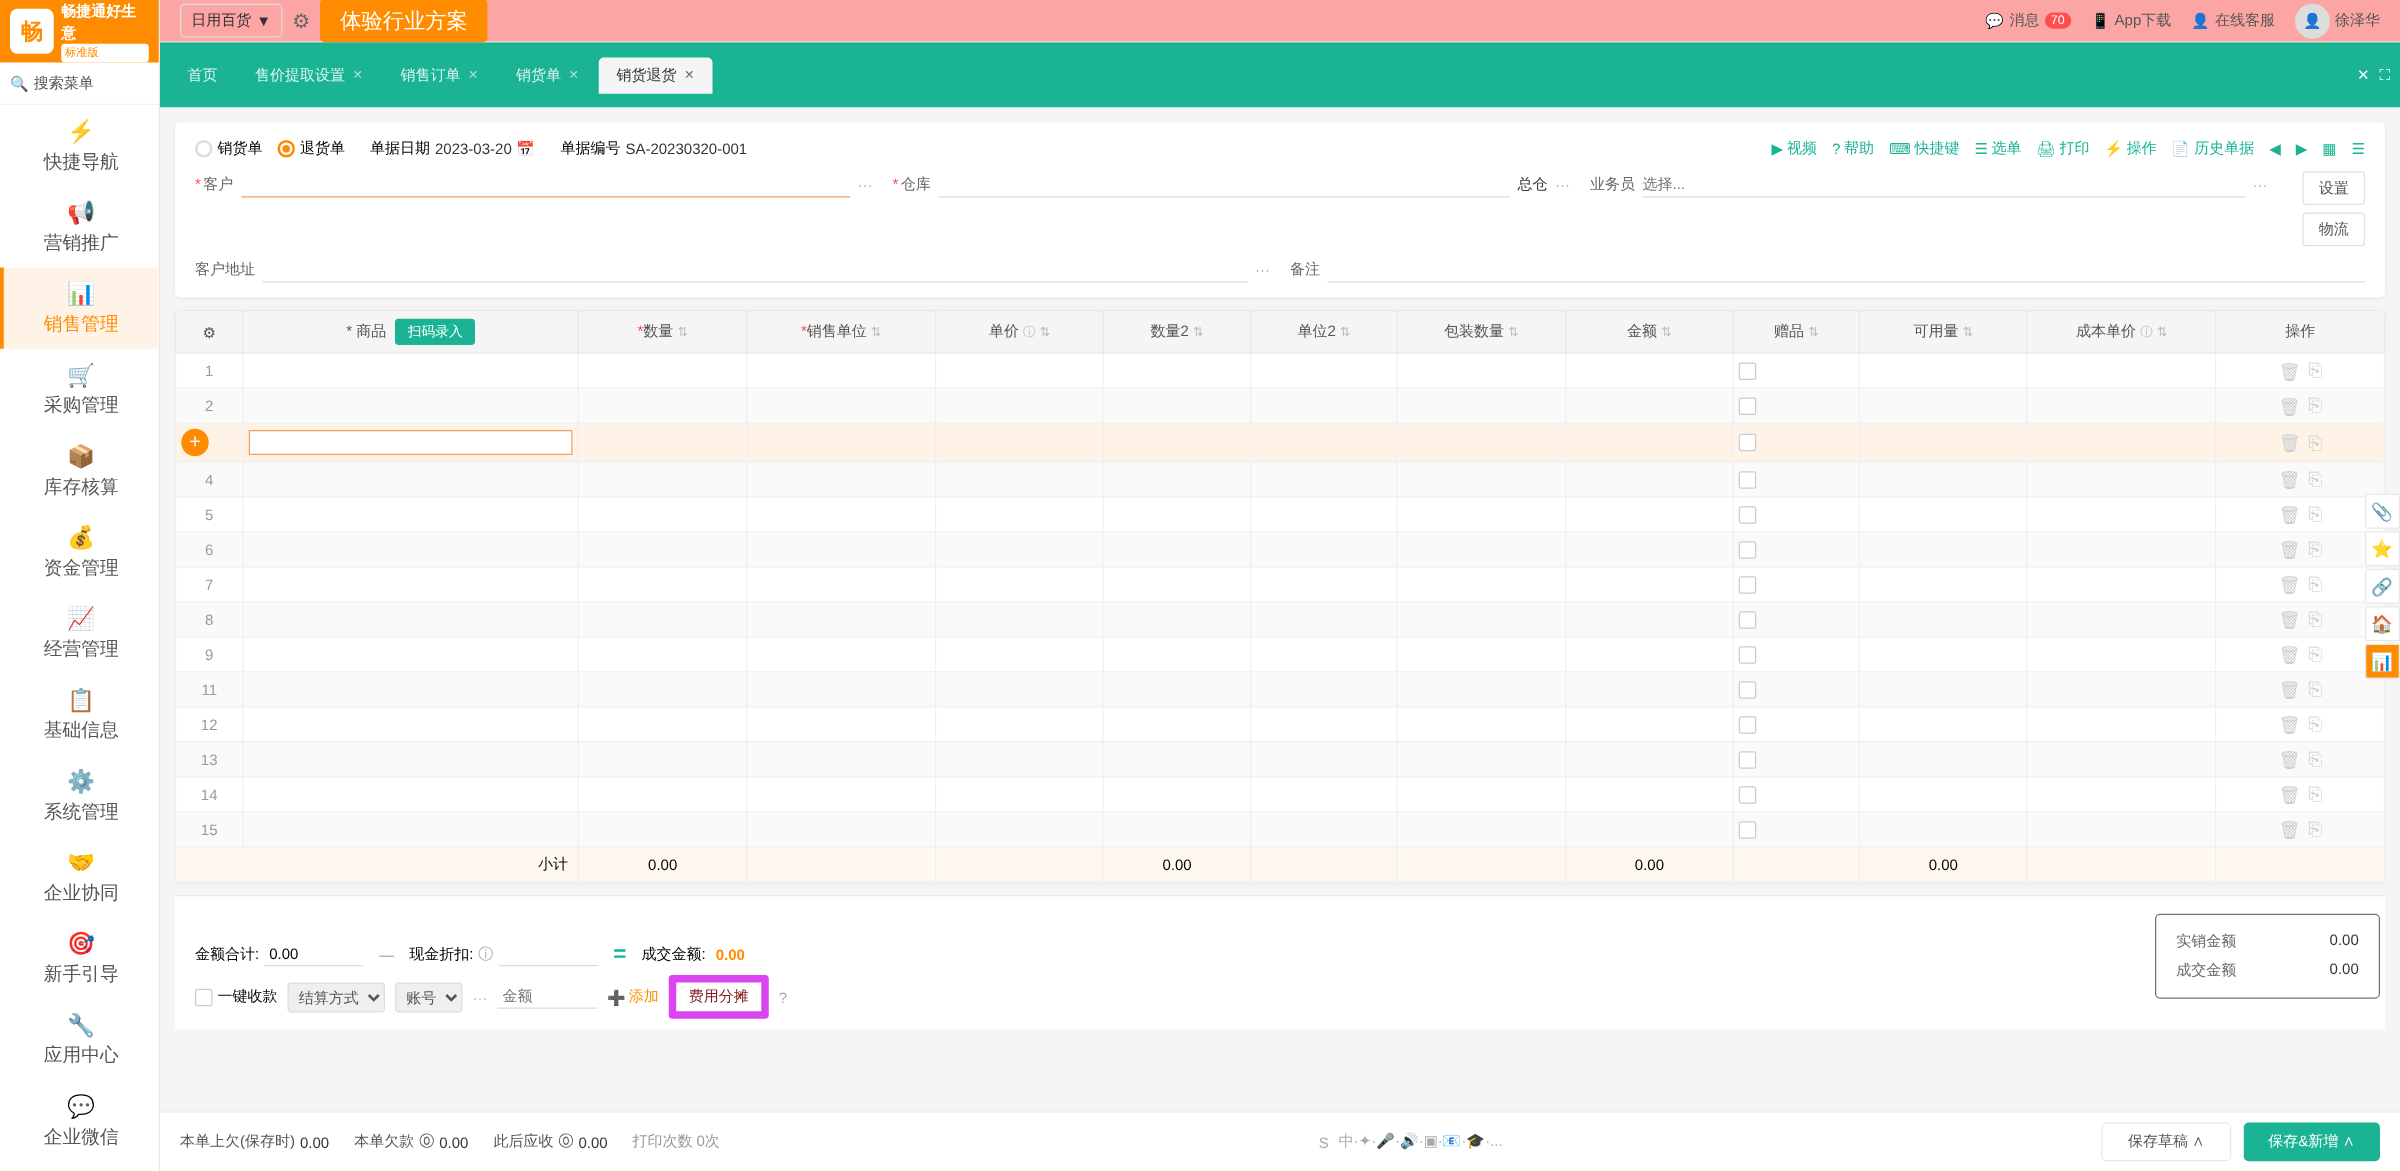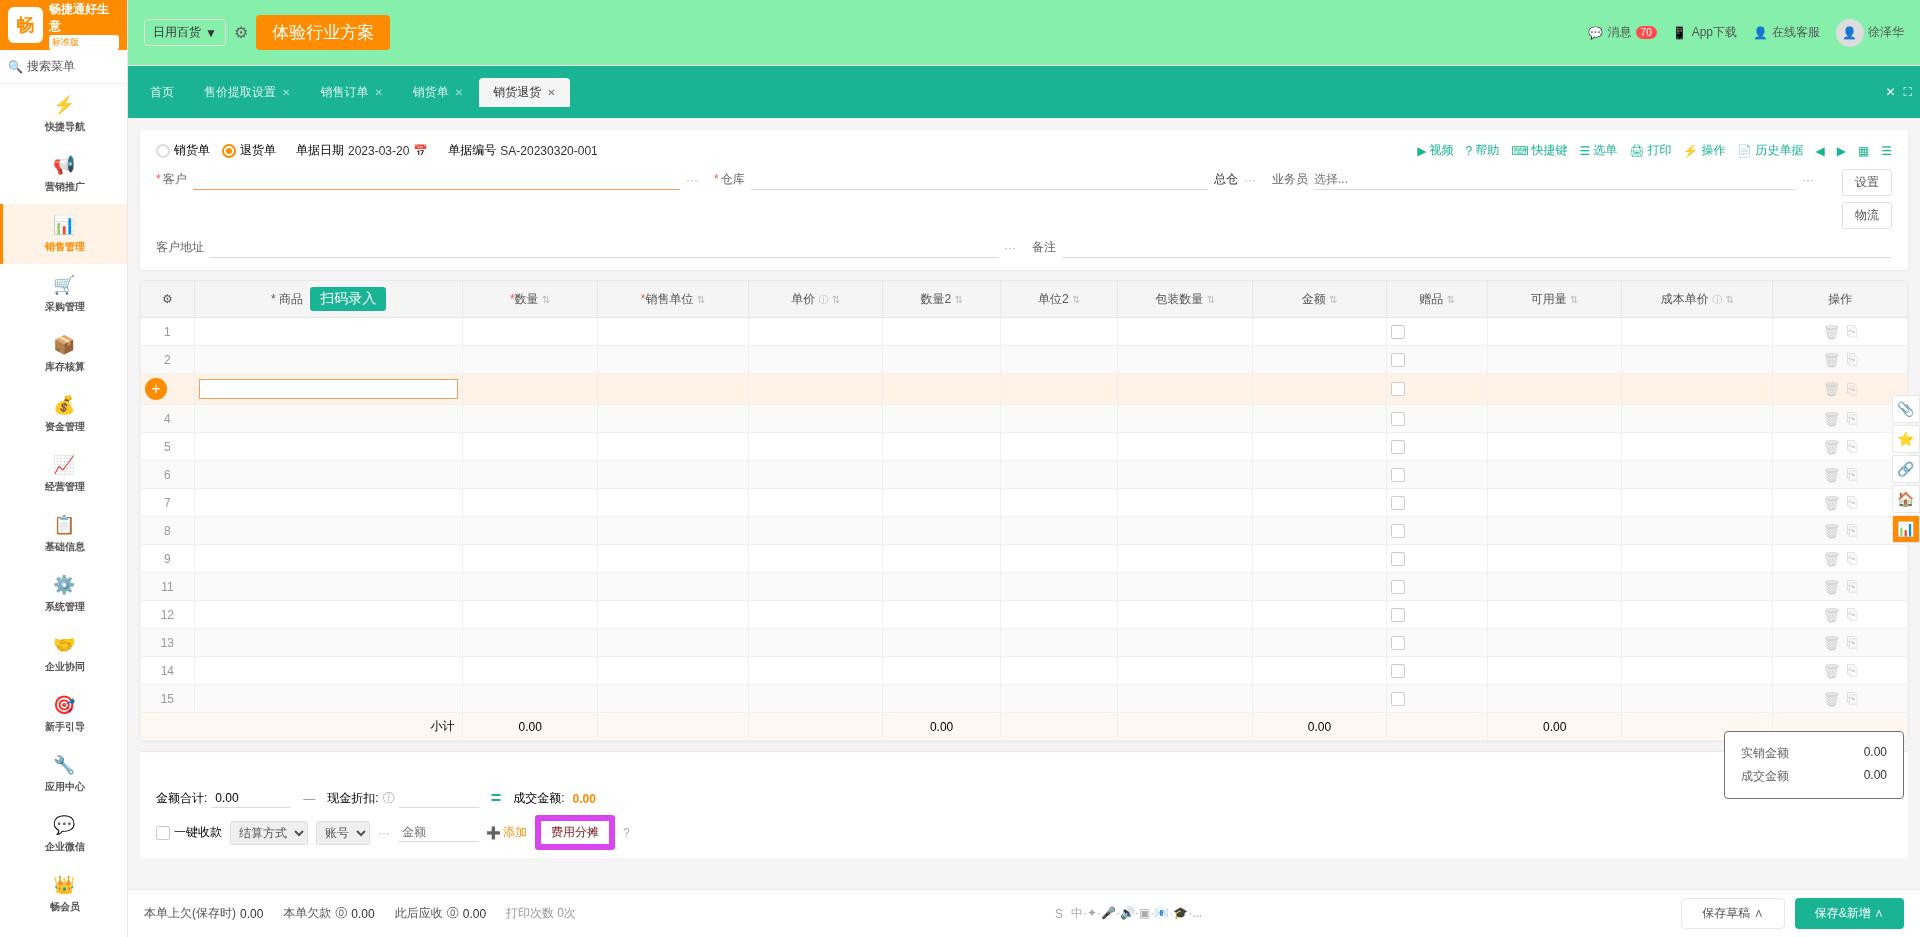--- a/index.html
+++ b/index.html
@@ -8,27 +8,27 @@
     
     .sidebar { width: 128px; background: #fff; display: flex; flex-direction: column; border-right: 1px solid #e8e8e8; flex-shrink: 0; }
     .sidebar-logo { background: #ff8c00; color: #fff; padding: 10px 8px; display: flex; align-items: center; gap: 6px; height: 50px; }
     .sidebar-logo-icon { width: 36px; height: 36px; background: #fff; border-radius: 6px; display: flex; align-items: center; justify-content: center; }
     .sidebar-logo-icon span { color: #ff8c00; font-size: 18px; font-weight: bold; }
     .sidebar-logo-badge { background: #fff; color: #ff8c00; border-radius: 3px; font-size: 9px; padding: 1px 3px; }
     .sidebar-search { padding: 8px; display: flex; align-items: center; gap: 4px; color: #555; cursor: pointer; border-bottom: 1px solid #f0f0f0; }
     .sidebar-item { padding: 10px 8px; display: flex; flex-direction: column; align-items: center; gap: 4px; cursor: pointer; color: #555; border-left: 3px solid transparent; }
     .sidebar-item.active { background: #fff3e8; color: #ff8c00; border-left-color: #ff8c00; }
     .sidebar-item-icon { font-size: 18px; }
-    .sidebar-item-label { font-size: 10px; text-align: center; font-weight: bold; }
+    .sidebar-item-label { font-size: 15px; text-align: center; }
 
     
     .main { flex: 1; display: flex; flex-direction: column; overflow: hidden; }
 
     
-    .topbar { background: #86efac; height: 66px; display: flex; align-items: center; padding: 0 16px; border-bottom: 1px solid #e8e8e8; justify-content: space-between; }
+    .topbar { background: #fca5a5; height: 34px; display: flex; align-items: center; padding: 0 16px; border-bottom: 1px solid #e8e8e8; justify-content: space-between; }
     .topbar-left { display: flex; align-items: center; gap: 8px; }
     .topbar-dropdown { display: flex; align-items: center; gap: 4px; padding: 4px 8px; border: 1px solid #ddd; border-radius: 4px; cursor: pointer; color: #333; }
     .topbar-gear { color: #666; cursor: pointer; font-size: 16px; }
     .topbar-btn { background: #ff8c00; color: #fff; padding: 6px 16px; border-radius: 4px; border: none; cursor: pointer; font-size: 17px; }
     .topbar-right { display: flex; align-items: center; gap: 16px; color: #555; }
     .topbar-right-item { display: flex; align-items: center; gap: 4px; cursor: pointer; }
     .badge { background: #ff4d4f; color: #fff; border-radius: 10px; font-size: 10px; padding: 1px 5px; }
     .avatar { width: 28px; height: 28px; border-radius: 50%; background: #ddd; display: flex; align-items: center; justify-content: center; color: #666; }
 
     
@@ -57,21 +57,21 @@
     .header-action-item { display: flex; align-items: center; gap: 3px; cursor: pointer; }
     .field-group { display: flex; align-items: center; gap: 6px; }
     .field-label { color: #666; white-space: nowrap; }
     .field-label.required::before { content: '*'; color: #ff4d4f; margin-right: 2px; }
     .field-input { flex: 1; border: none; border-bottom: 1px solid #f0a060; padding: 3px 0; color: #333; background: transparent; outline: none; }
     .field-dots { color: #aaa; }
     .right-panel-btn { background: #fff; border: 1px solid #e8e8e8; border-radius: 3px; padding: 4px 8px; cursor: pointer; color: #555; font-size: 11px; display: flex; align-items: center; gap: 3px; }
 
     
     .table-container { background: #fff; border-radius: 4px; box-shadow: 0 1px 3px rgba(0,0,0,0.06); overflow: hidden; }
-    .scan-btn { background: #1ab394; color: #fff; border: none; padding: 3px 10px; border-radius: 3px; cursor: pointer; font-size: 14px; }
+    .scan-btn { background: #1ab394; color: #fff; border: none; padding: 3px 10px; border-radius: 3px; cursor: pointer; font-size: 11px; }
     table { width: 100%; border-collapse: collapse; }
     thead tr { background: #f5f5f5; }
     th { padding: 6px 4px; text-align: center; border: 1px solid #e8e8e8; color: #555; font-weight: normal; white-space: nowrap; font-size: 12px; }
     td { padding: 4px; text-align: center; border: 1px solid #f0f0f0; height: 28px; }
     tr:nth-child(odd) td { background: #fff; }
     tr:nth-child(even) td { background: #fafafa; }
     tr.highlighted td { background: #fff3e8 !important; }
     .row-num { color: #999; width: 30px; }
     .add-row-btn { width: 22px; height: 22px; background: #ff8c00; color: #fff; border-radius: 50%; border: none; cursor: pointer; font-size: 16px; display: flex; align-items: center; justify-content: center; }
     .checkbox { width: 14px; height: 14px; border: 1px solid #ccc; border-radius: 2px; background: #fff; }

